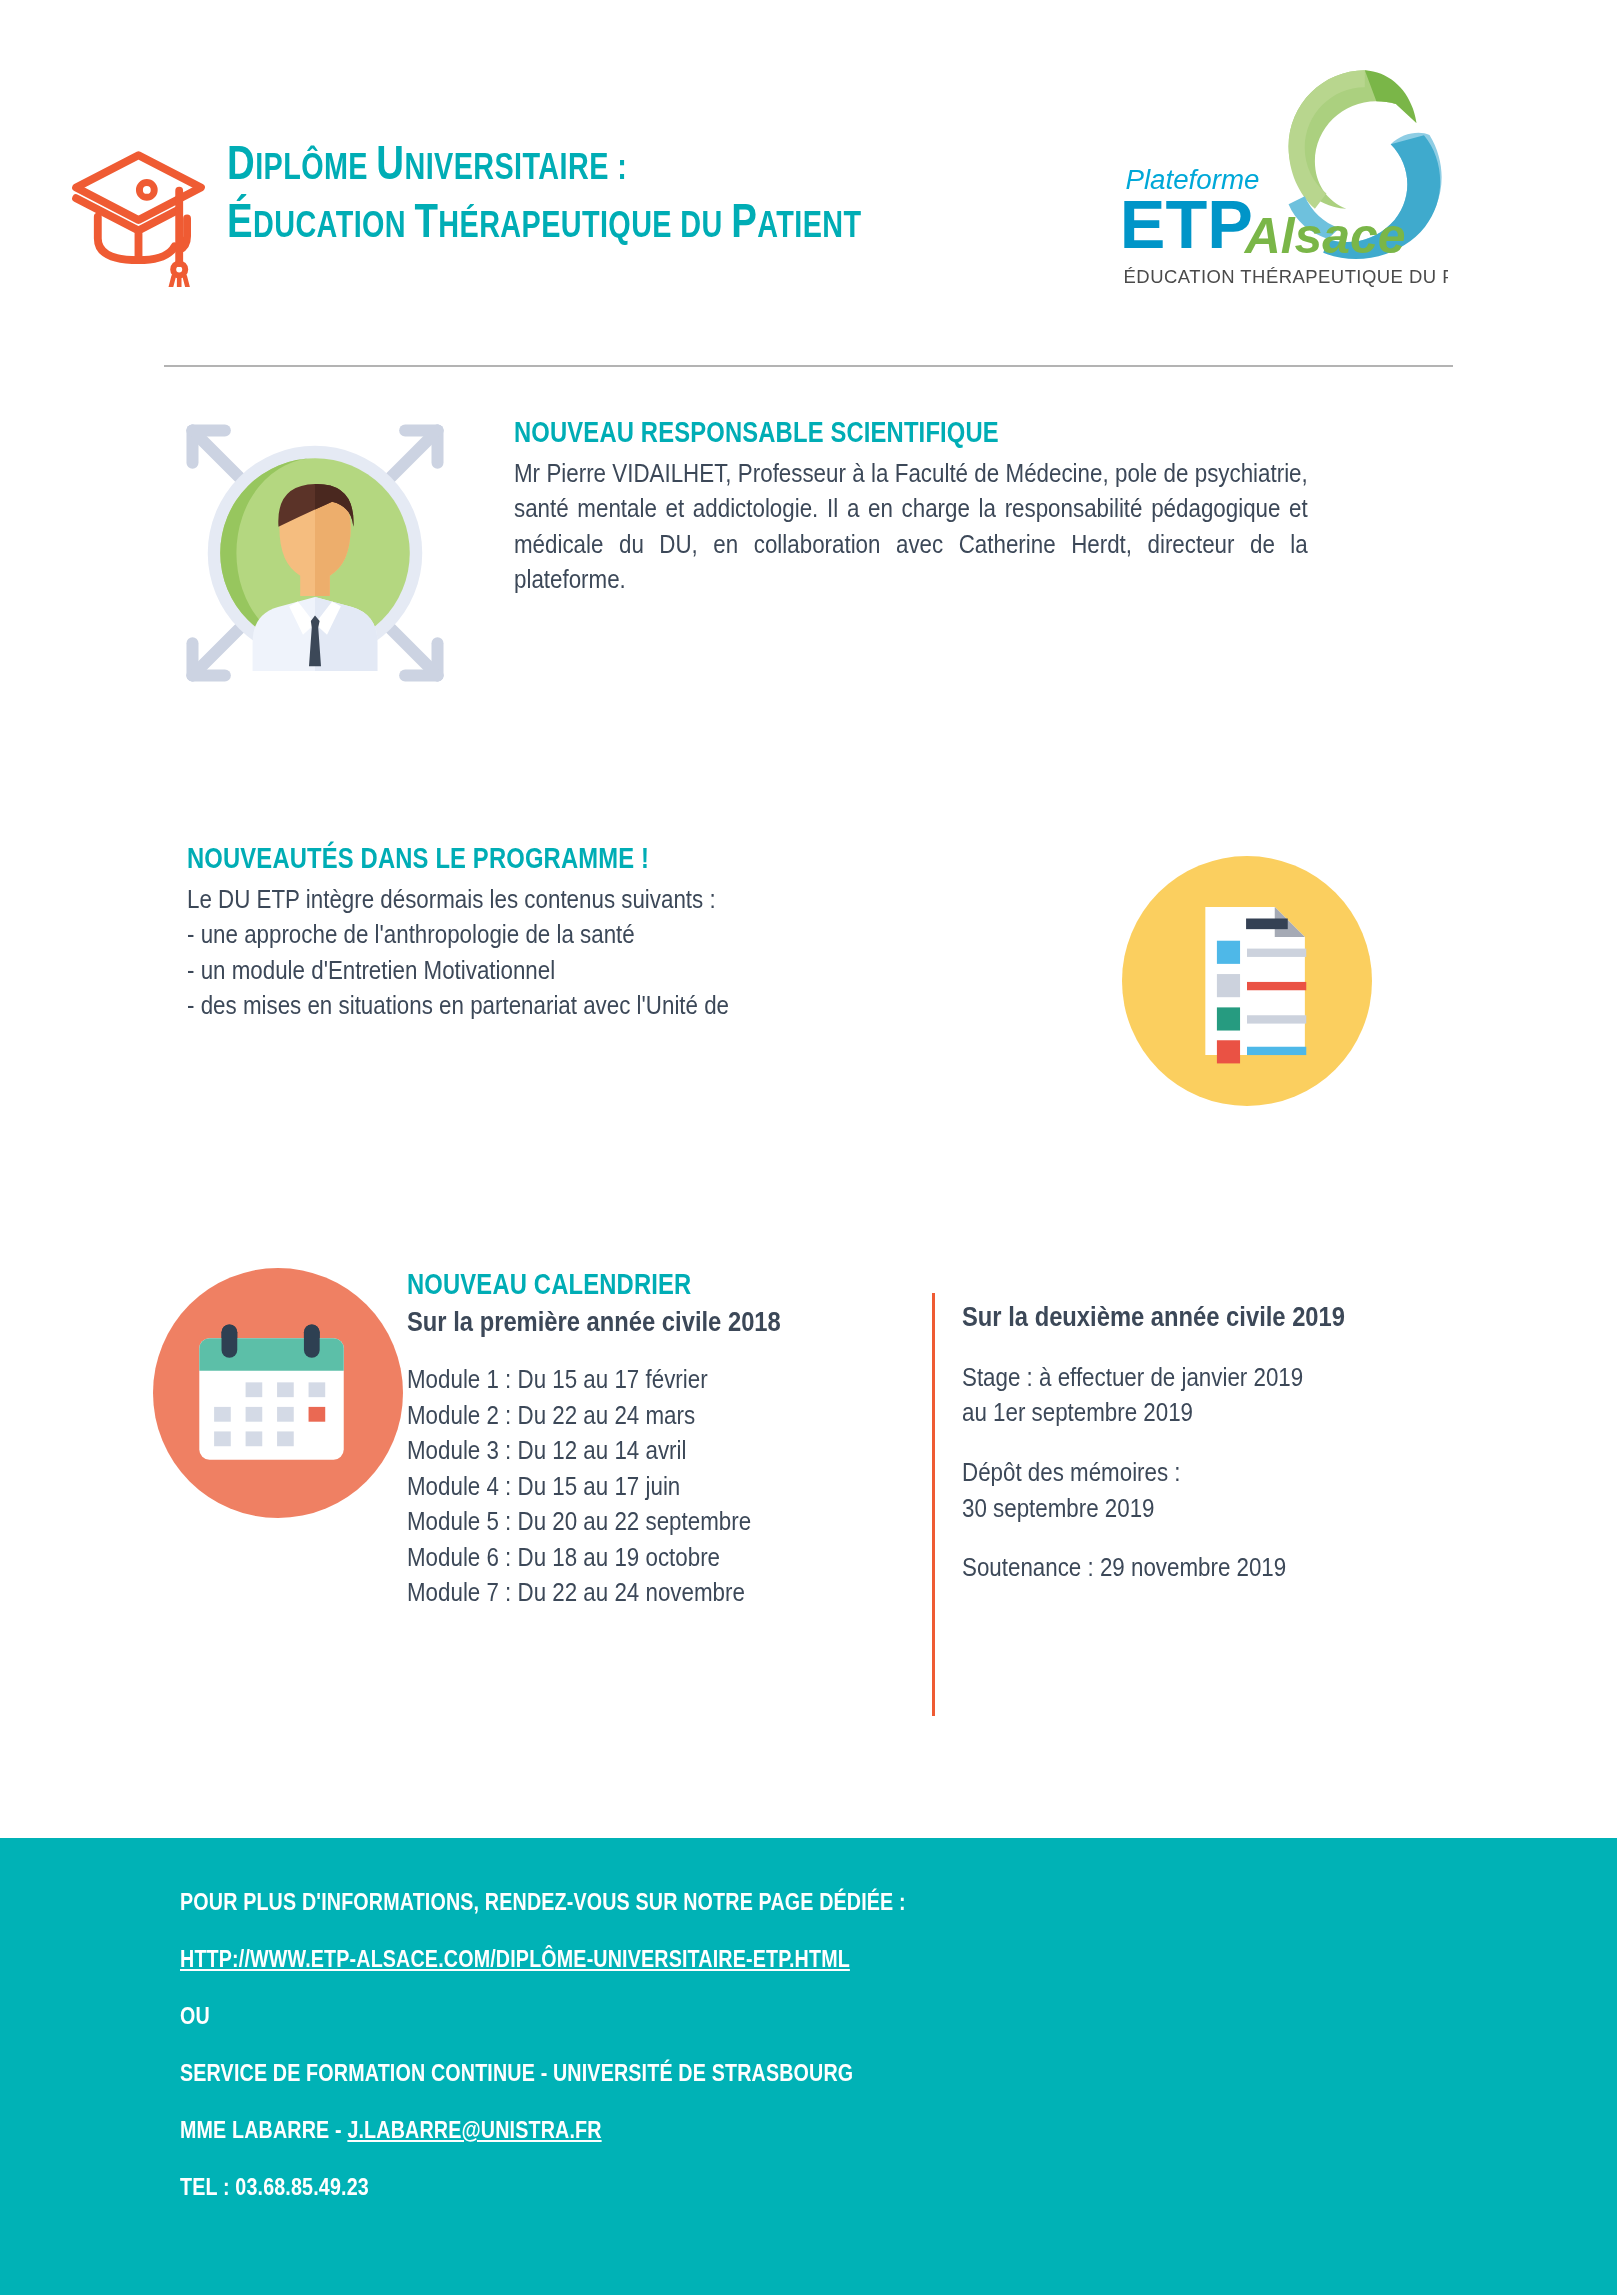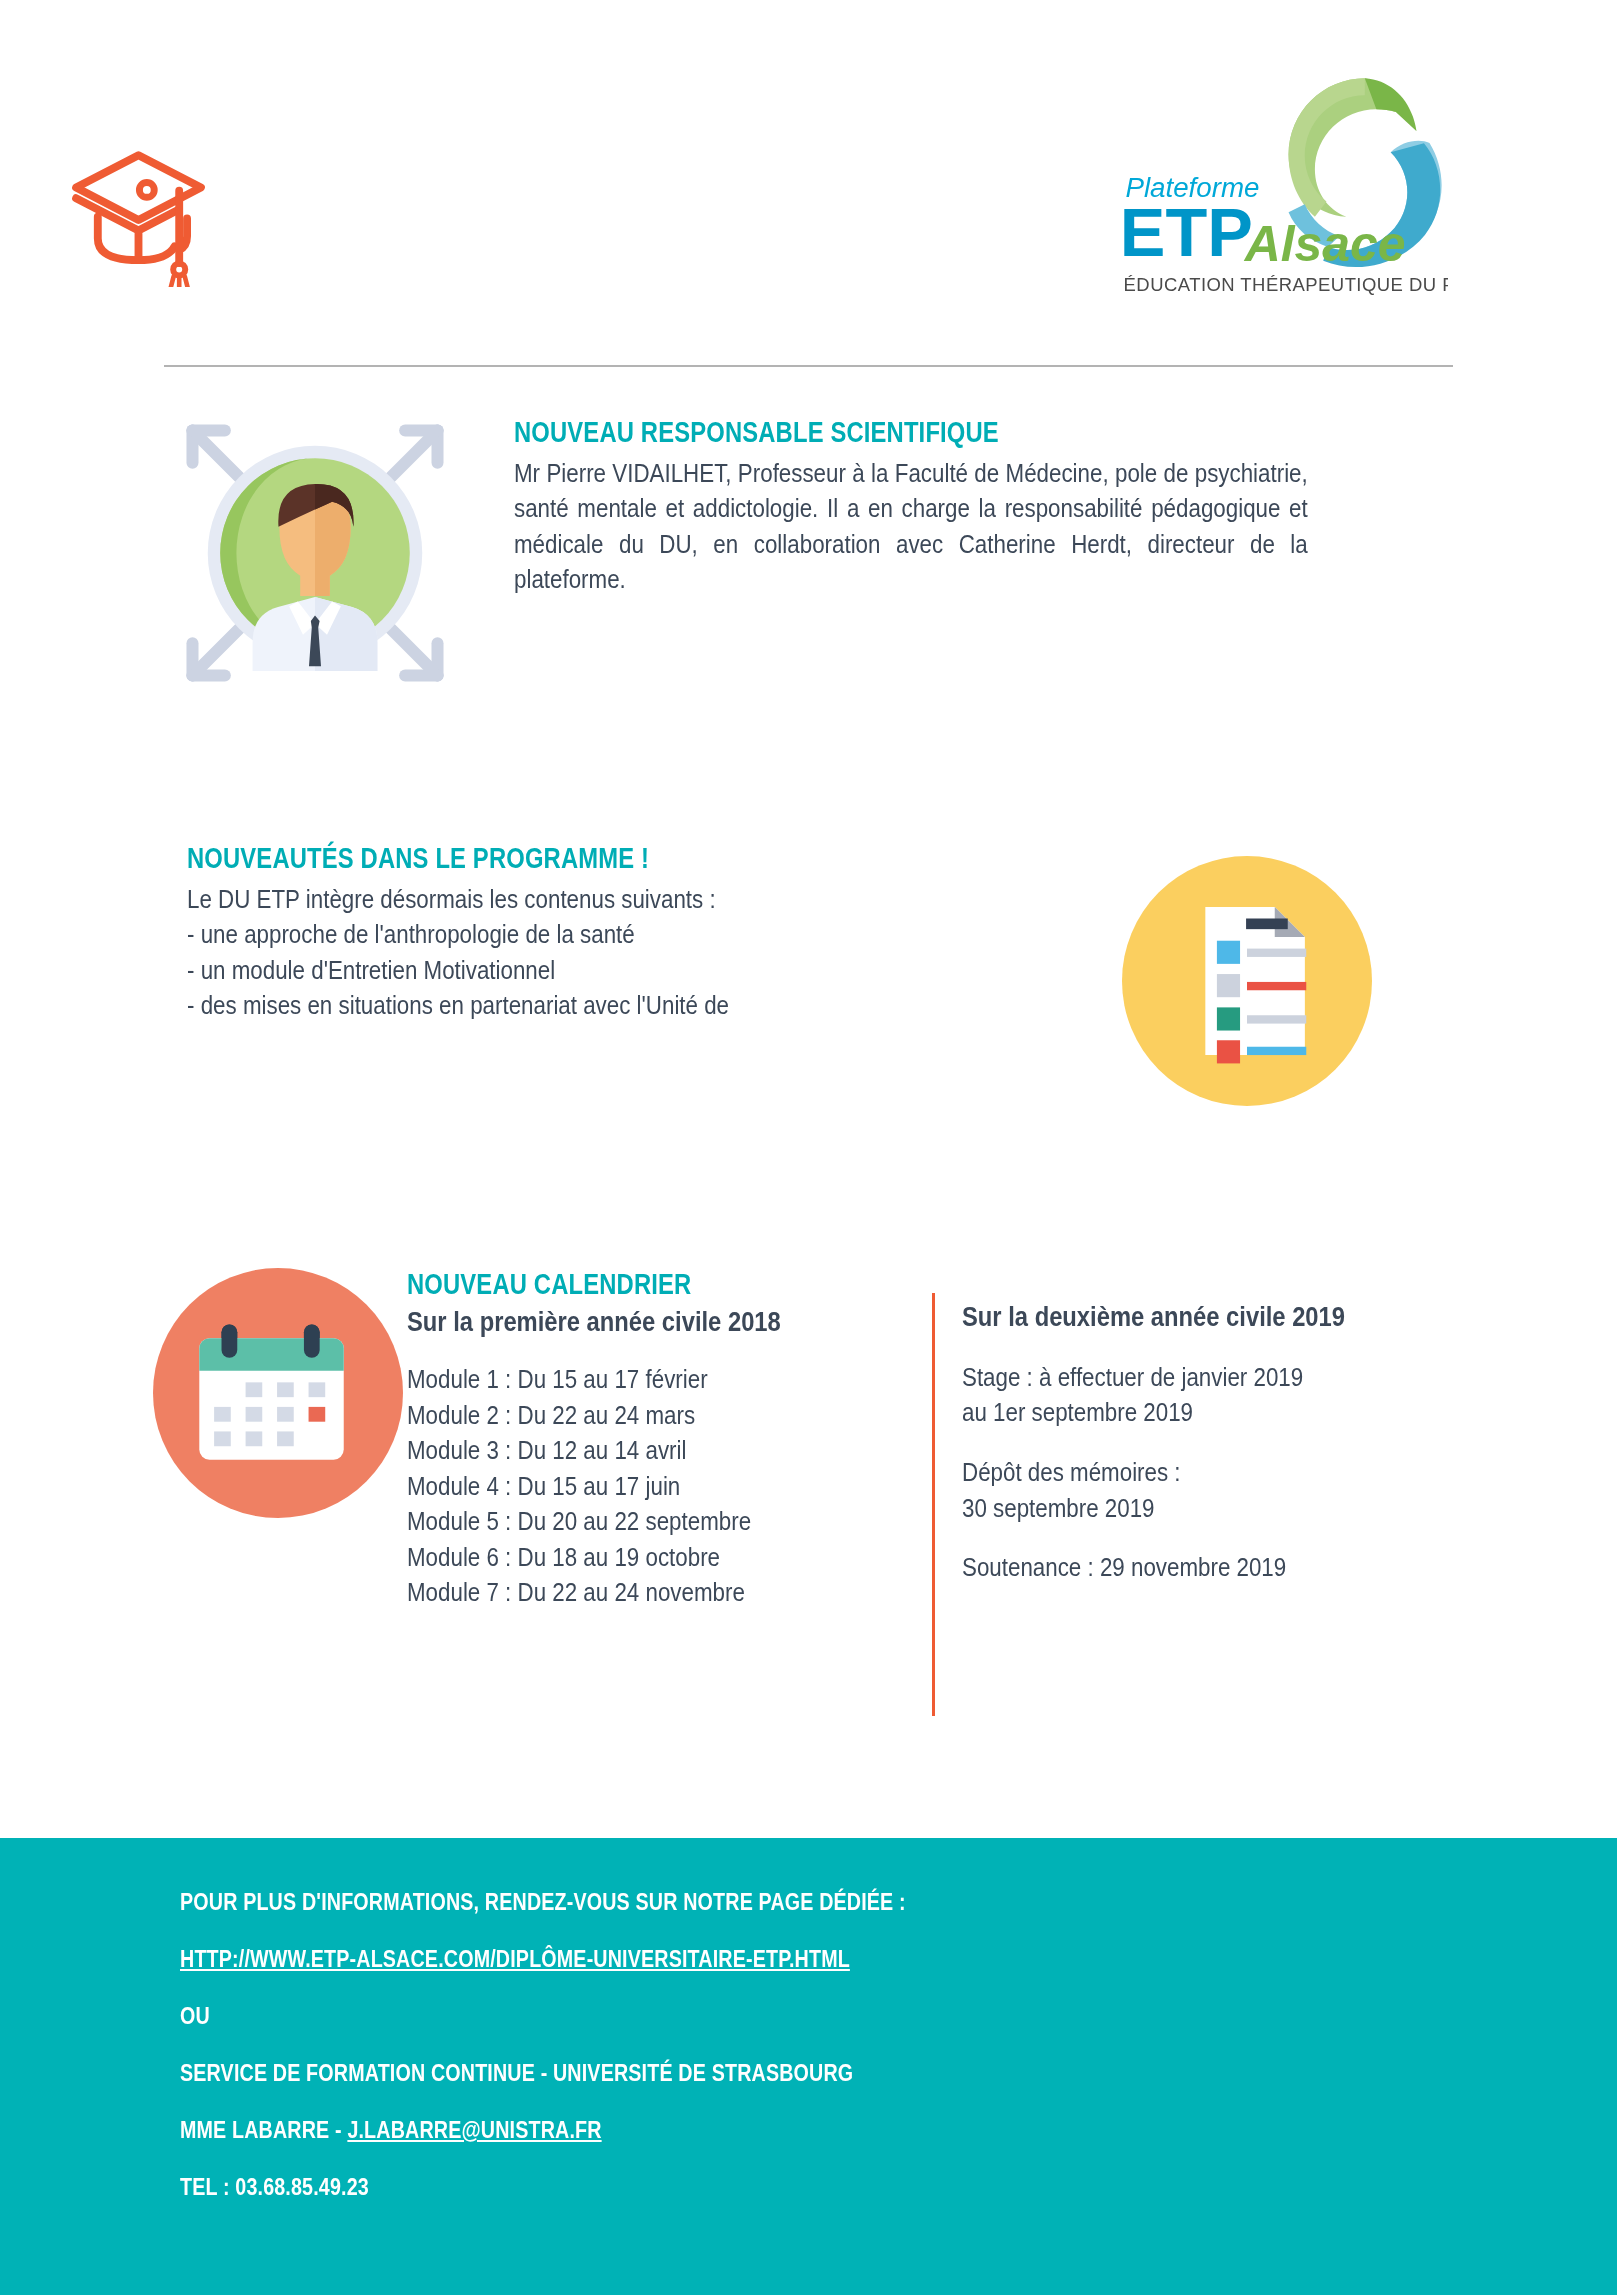--- a/index.html
+++ b/index.html
@@ -25,21 +25,21 @@
     letter-spacing:0.5px;
     line-height:1.0;
     white-space:nowrap;
     transform:scaleX(0.80);
     transform-origin:left center;
   }
   .title-line .cap{font-size:48px;}
   .title-line .rest{font-size:36px;}
   .title-line.l1{margin-bottom:10.2px;}
 
-  .logo{position:absolute;left:1106px;top:62px;width:342px;height:245px;}
+  .logo{position:absolute;left:1106px;top:54px;width:342px;height:245px;}
 
   .hr-divider{
     position:absolute;left:164px;top:365px;width:1289px;height:2.3px;
     background:#b3b3b3;
   }
 
   
   .sec1{position:absolute;left:0;top:407px;width:1513px;height:296px;}
   .sec1 .avatar{position:absolute;left:174px;top:4.6px;width:282px;height:282px;}
   .sec1 .txt{position:absolute;left:514px;top:9.3px;width:902px;}
@@ -136,20 +136,28 @@
         <circle cx="168" cy="110" r="16" fill="none" stroke="#ef5b33" stroke-width="15"></circle>
         <circle cx="238" cy="282" r="13" fill="none" stroke="#ef5b33" stroke-width="13"></circle>
         <g stroke="#ef5b33" stroke-width="10" stroke-linecap="round">
           <path d="M226 297 L220 320"></path>
           <path d="M238 299 L238 320"></path>
           <path d="M250 297 L256 320"></path>
         </g>
       </svg>
     </div>
 
+    <div class="title-block">
+      <div class="title-line l1">
+        <span class="cap">D</span><span class="rest">IPLÔME </span><span class="cap">U</span><span class="rest">NIVERSITAIRE :</span>
+      </div>
+      <div class="title-line l2">
+        <span class="cap">É</span><span class="rest">DUCATION </span><span class="cap">T</span><span class="rest">HÉRAPEUTIQUE DU </span><span class="cap">P</span><span class="rest">ATIENT</span>
+      </div>
+    </div>
 
     <div class="logo">
       <svg viewBox="0 0 740 530" width="342" height="245">
 
         <path d="M560 35
                  C470 35 395 108 395 200
                  C395 275 450 330 520 335
                  C478 318 452 280 452 232
                  C452 160 512 102 585 102
                  C600 102 614 104 627 108

